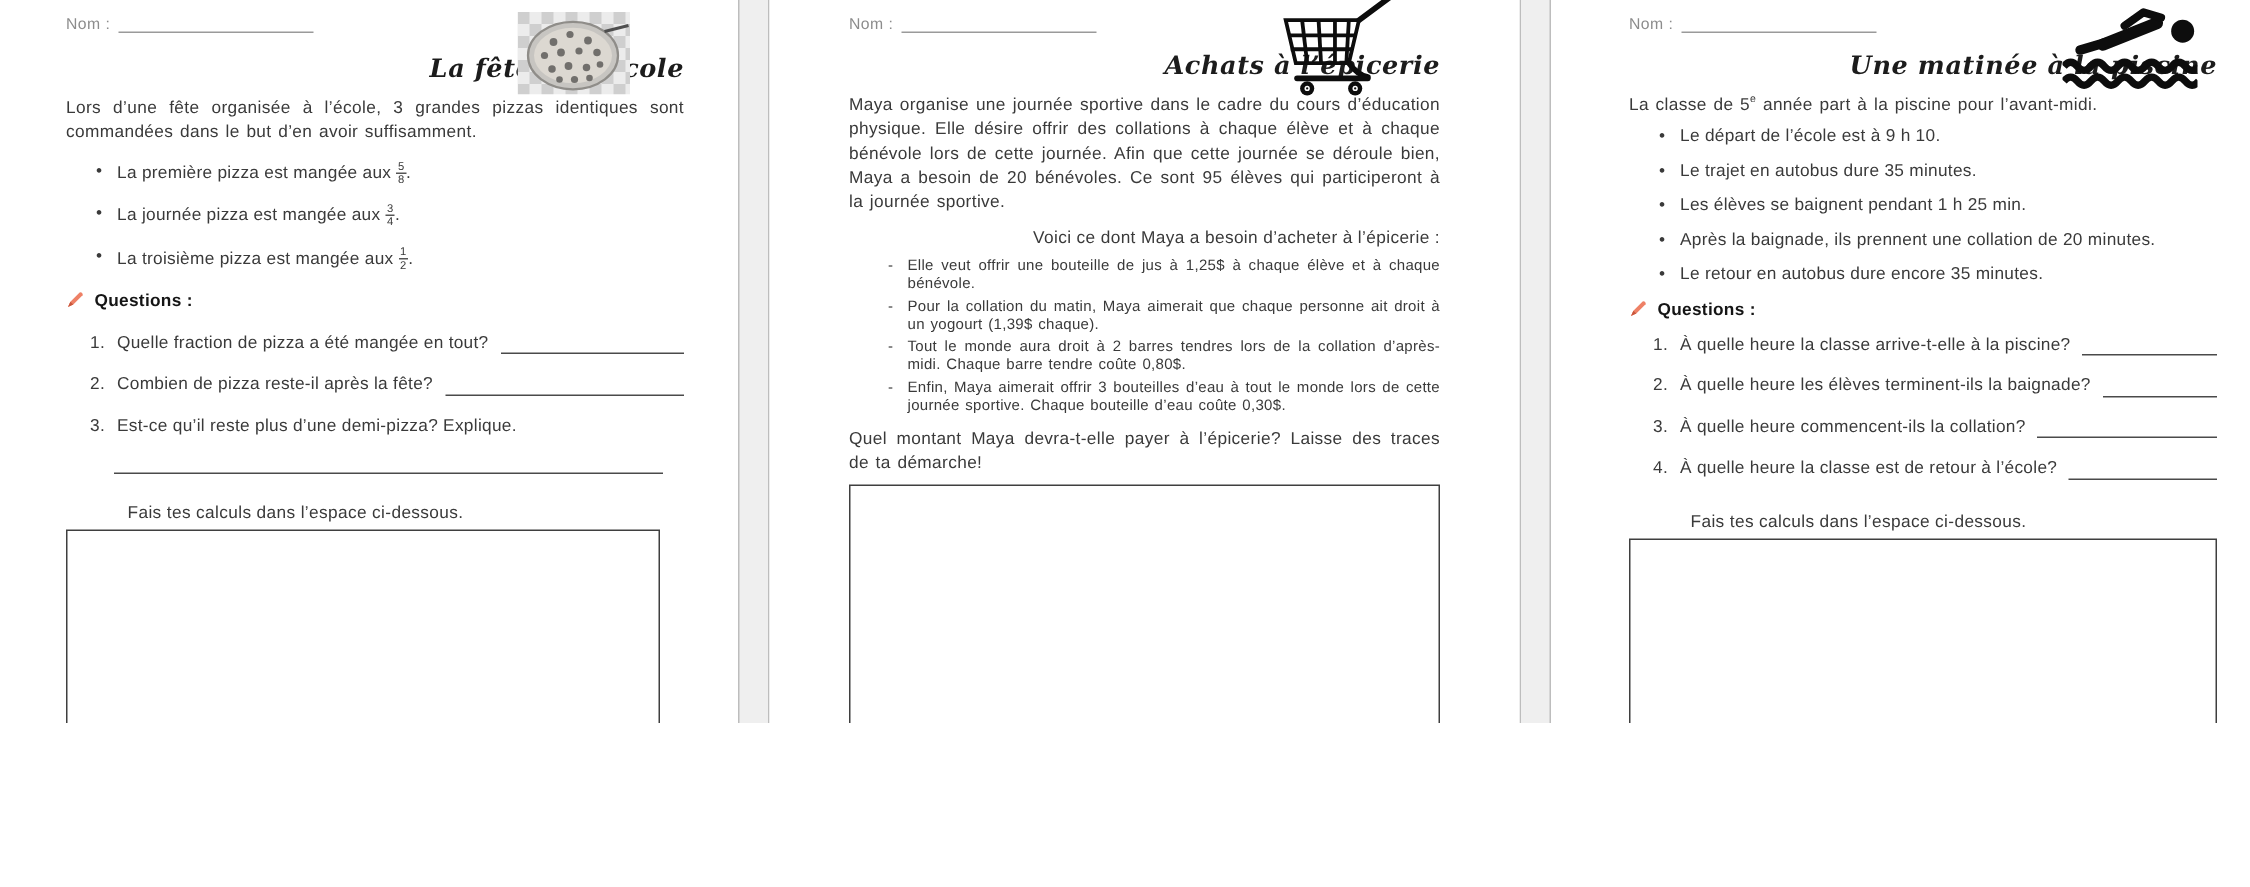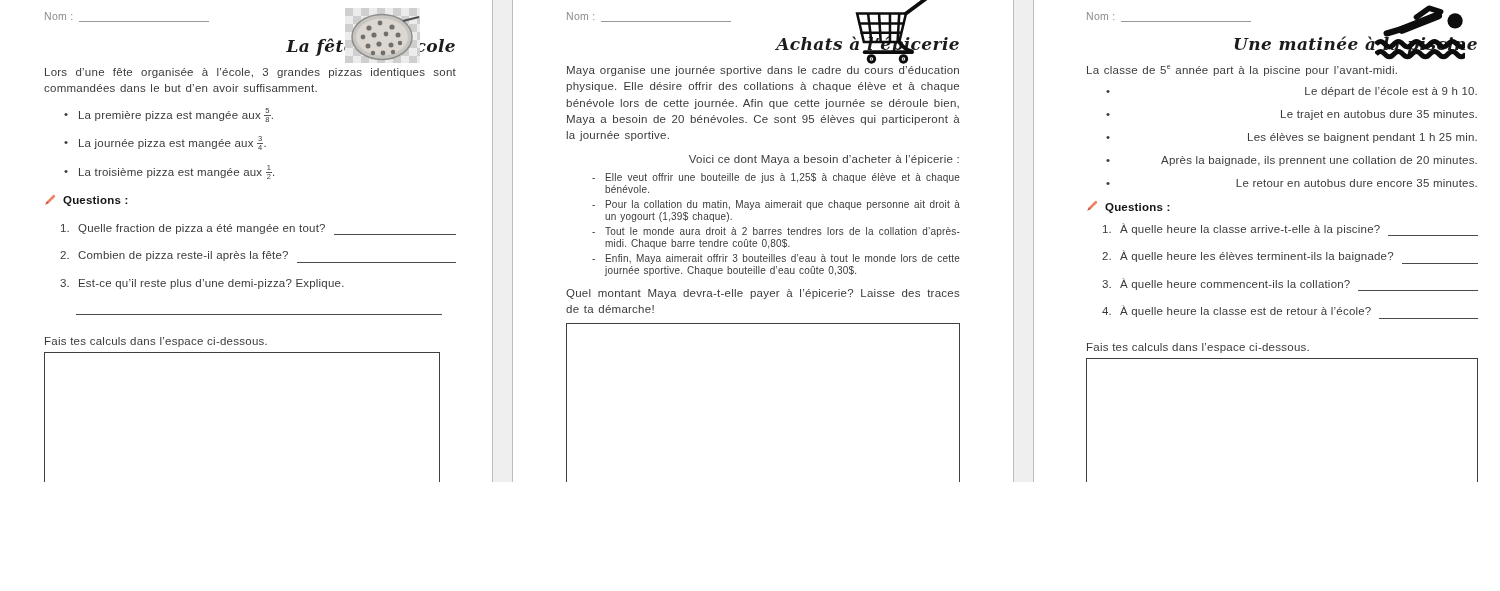--- a/index.html
+++ b/index.html
@@ -21,35 +21,35 @@
     font-family:"DejaVu Serif","Liberation Serif",serif;font-style:italic;font-weight:700;
     font-size:17px;color:#1c1c1c;text-align:right;letter-spacing:.4px;margin:14px 0 0 0;
   }
   .page2 .title,.page3 .title{margin-top:12px;}
 
   .para{font-size:11.5px;line-height:1.42;text-align:justify;margin:8px 0 0 0;letter-spacing:.25px;word-spacing:1px;}
 
   .bullets{list-style:none;margin:10px 0 0 0;padding:0 0 0 20px;font-size:11.5px;letter-spacing:.2px;}
   .bullets li{position:relative;padding-left:14px;margin-bottom:12px;line-height:1.3;}
   .bullets li::before{content:"\2022";position:absolute;left:0;top:0;}
-  .page3 .bullets li{margin-bottom:8px;text-align:right;}
+  .page3 .bullets li{margin-bottom:8px;}
 
   .frac{display:inline-block;vertical-align:-3px;text-align:center;font-size:7.5px;line-height:1.05;color:#3a3a3a;}
   .frac .num{display:block;border-bottom:1px solid #555;padding:0 1px;}
   .frac .den{display:block;}
 
   .q-head{display:flex;align-items:center;gap:6px;font-weight:bold;font-size:11.5px;color:#151515;margin-top:8px;letter-spacing:.2px;}
   .page3 .q-head{margin-top:2px;}
   .q-list{margin:0;padding:0 0 0 16px;}
   .q-row{display:flex;align-items:flex-end;margin-top:13px;font-size:11.5px;letter-spacing:.2px;line-height:1.25;}
   .q-num{width:18px;flex:none;}
   .blank-line{flex:1;border-bottom:1px solid #4a4a4a;margin-left:8px;height:2px;min-width:40px;}
   .q3-line{border-bottom:1px solid #4a4a4a;margin:22px 14px 0 32px;height:2px;}
 
-  .calc-label{font-size:11.5px;margin-top:20px;letter-spacing:.25px;}
+  .calc-label{font-size:11.5px;margin-top:20px;letter-spacing:.25px;margin-left:41px;}
   .page3 .calc-label{margin-top:22px;}
   .calc-box{border:1.6px solid #3f3f3f;margin-top:5px;background:#fff;}
   .box-p1{height:268px;margin-right:16px;}
   .box-p3{height:245px;}
 
   .work-box{border:1.6px solid #3f3f3f;margin-top:6px;height:286px;position:relative;background:#fff;}
 
   .list-intro{font-size:11.5px;margin-top:9px;letter-spacing:.25px;text-align:right;}
   .dash-list{list-style:none;margin:7px 0 0 0;padding:0 0 0 26px;font-size:10px;}
   .dash-list li{position:relative;padding-left:13px;margin-bottom:3px;line-height:1.2;text-align:justify;letter-spacing:.2px;word-spacing:.8px;}

